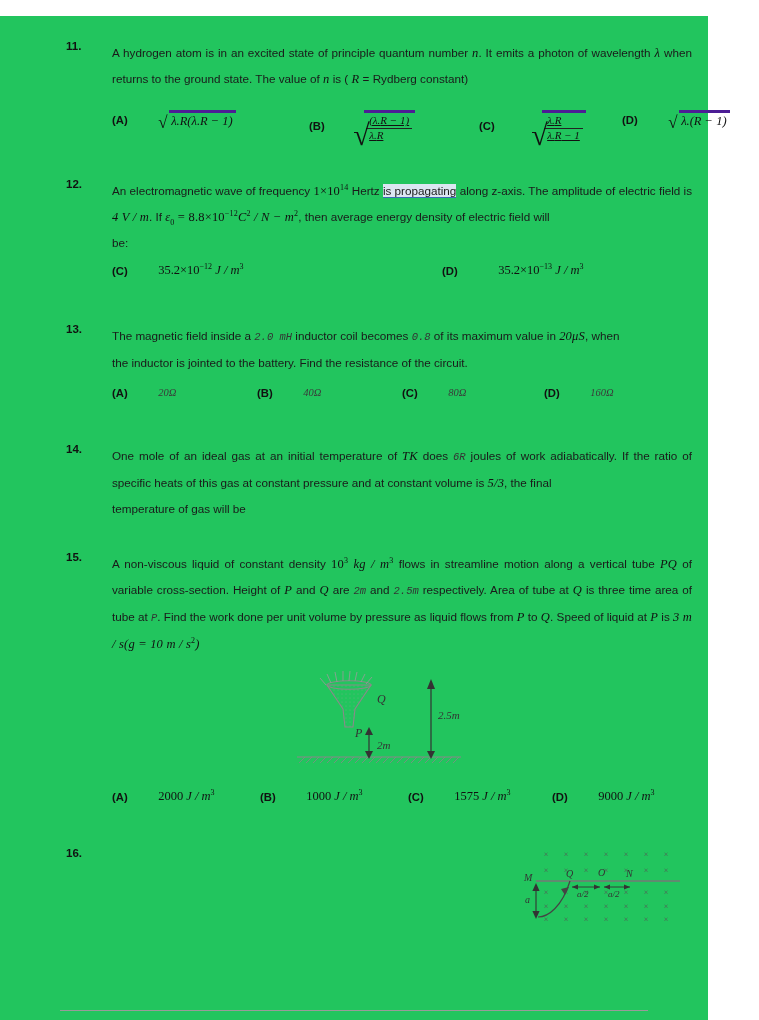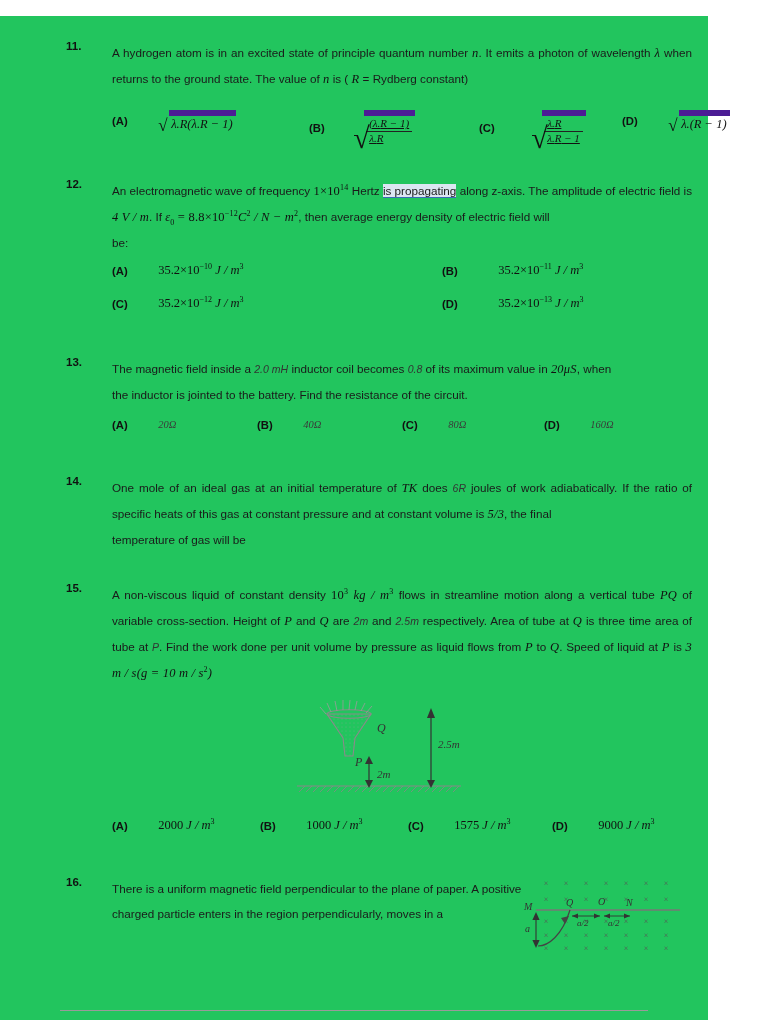--- a/index.html
+++ b/index.html
@@ -55,21 +55,21 @@
   
   .m {
     font-family: "Liberation Serif", serif;
     font-style: italic;
     font-size: 12.5px;
     color: #111;
     letter-spacing: .2px;
   }
   .m.up { font-style: normal; }
   .ms {
-    font-family: Liberation Sans, sans-serif;
+    font-family: Liberation Mono, monospace;
     font-style: italic;
     font-size: 10.5px;
     color: #333;
   }
   sup.e {
     font-family: "Liberation Serif", serif;
     font-style: normal;
     font-size: 8px;
     vertical-align: super;
     line-height: 0;
@@ -131,21 +131,21 @@
     position: absolute;
     left: 0;
     bottom: -2px;
     font-size: 17px;
     font-style: normal;
     font-family: "Liberation Serif", serif;
     line-height: 1;
   }
   .rad > .radbody {
     display: inline-block;
-    border-top: 6px solid #4c1d95;
+    border-top: 3px solid #4c1d95;
     padding: 1px 3px 0 2px;
   }
   .rad.tall > .radsym {
     font-size: 30px;
     bottom: -7px;
   }
   .frac {
     display: inline-block;
     vertical-align: middle;
     text-align: left;
@@ -267,30 +267,20 @@
         <span class="grammar">is propagating</span>
         <span>along z-axis. The amplitude of</span>
         <span>electric field is</span>
         <span class="m">4 V / m</span><span>. If</span>
         <span class="m up"><i>ε</i><sub class="e">0</sub> <span>= 8.8×10</span><sup class="e">−12</sup><i>C</i><sup class="e">2</sup> <i>/ N − m</i><sup class="e">2</sup></span><span>, then average energy density of electric field will</span>
         <br>
         <span>be:</span>
       </div>
 
       <div class="options" style="margin-top:6px;">
-        <div class="optrow" style="height:33px;">
-          <div class="opt" style="left:0;">
-            <span class="optlabel">(A)</span>
-            <span class="optval" style="margin-left:26px;"><span class="up" style="font-style:normal;">35.2×10</span><sup class="e">−10</sup> <i>J / m</i><sup class="e">3</sup></span>
-          </div>
-          <div class="opt" style="left:330px;">
-            <span class="optlabel">(B)</span>
-            <span class="optval" style="margin-left:36px;"><span style="font-style:normal;">35.2×10</span><sup class="e">−11</sup> <i>J / m</i><sup class="e">3</sup></span>
-          </div>
-        </div>
         <div class="optrow" style="height:30px;">
           <div class="opt" style="left:0;">
             <span class="optlabel">(C)</span>
             <span class="optval" style="margin-left:26px;"><span style="font-style:normal;">35.2×10</span><sup class="e">−12</sup> <i>J / m</i><sup class="e">3</sup></span>
           </div>
           <div class="opt" style="left:330px;">
             <span class="optlabel">(D)</span>
             <span class="optval" style="margin-left:36px;"><span style="font-style:normal;">35.2×10</span><sup class="e">−13</sup> <i>J / m</i><sup class="e">3</sup></span>
           </div>
         </div>
@@ -463,24 +453,20 @@
           <div class="opt" style="left:440px;">
             <span class="optlabel">(D)</span>
             <span class="optval" style="margin-left:26px;"><span style="font-style:normal;">9000</span> <i>J / m</i><sup class="e">3</sup></span>
           </div>
         </div>
       </div>
     </div>
 
     <div class="question" style="margin-top:30px;">
       <div class="qnum">16.</div>
-      <div class="qbody noj" style="width:440px;">
-        <span>There is a uniform magnetic field perpendicular to the plane of paper. A</span>
-        <span>positive charged particle enters in the region perpendicularly, moves in a</span>
-      </div>
 
       <div class="fig16">
         <svg width="162" height="78" viewBox="0 0 162 78">
 
           <g font-family="Liberation Serif, serif" font-size="8" fill="#555" text-anchor="middle">
             <text x="24" y="10">×</text>
               <text x="44" y="10">×</text>
               <text x="64" y="10">×</text>
             <text x="84" y="10">×</text>
               <text x="104" y="10">×</text>

